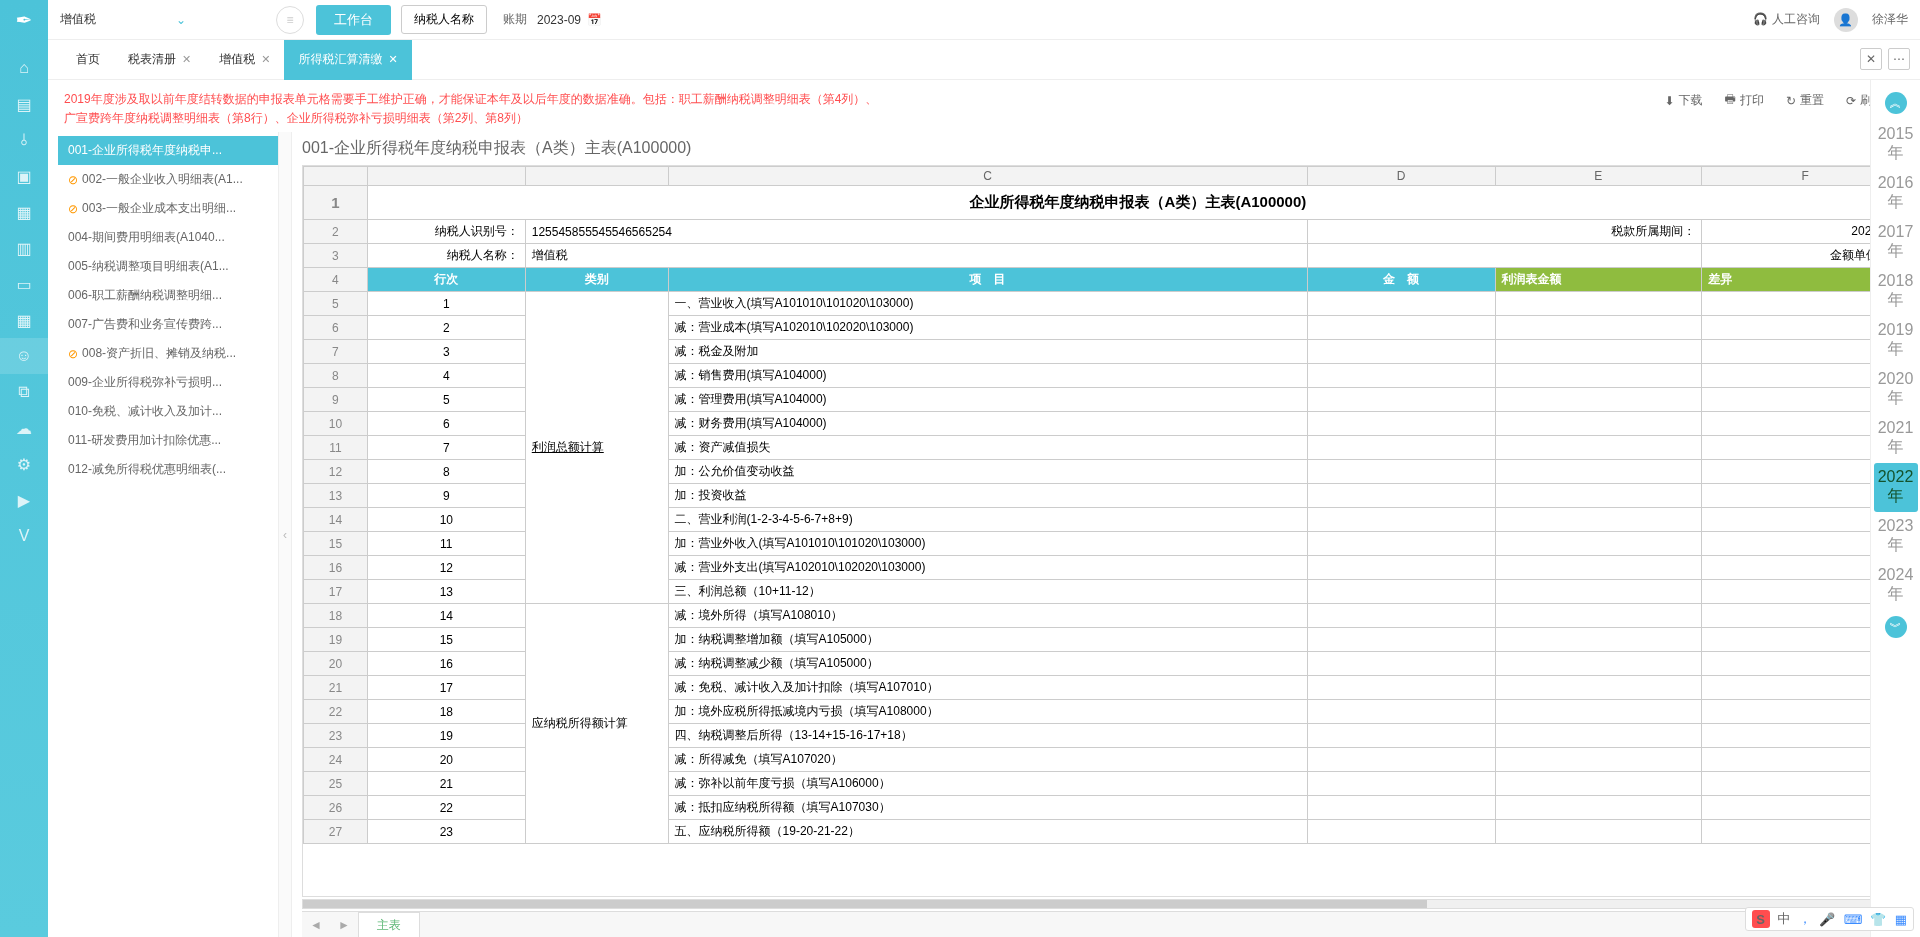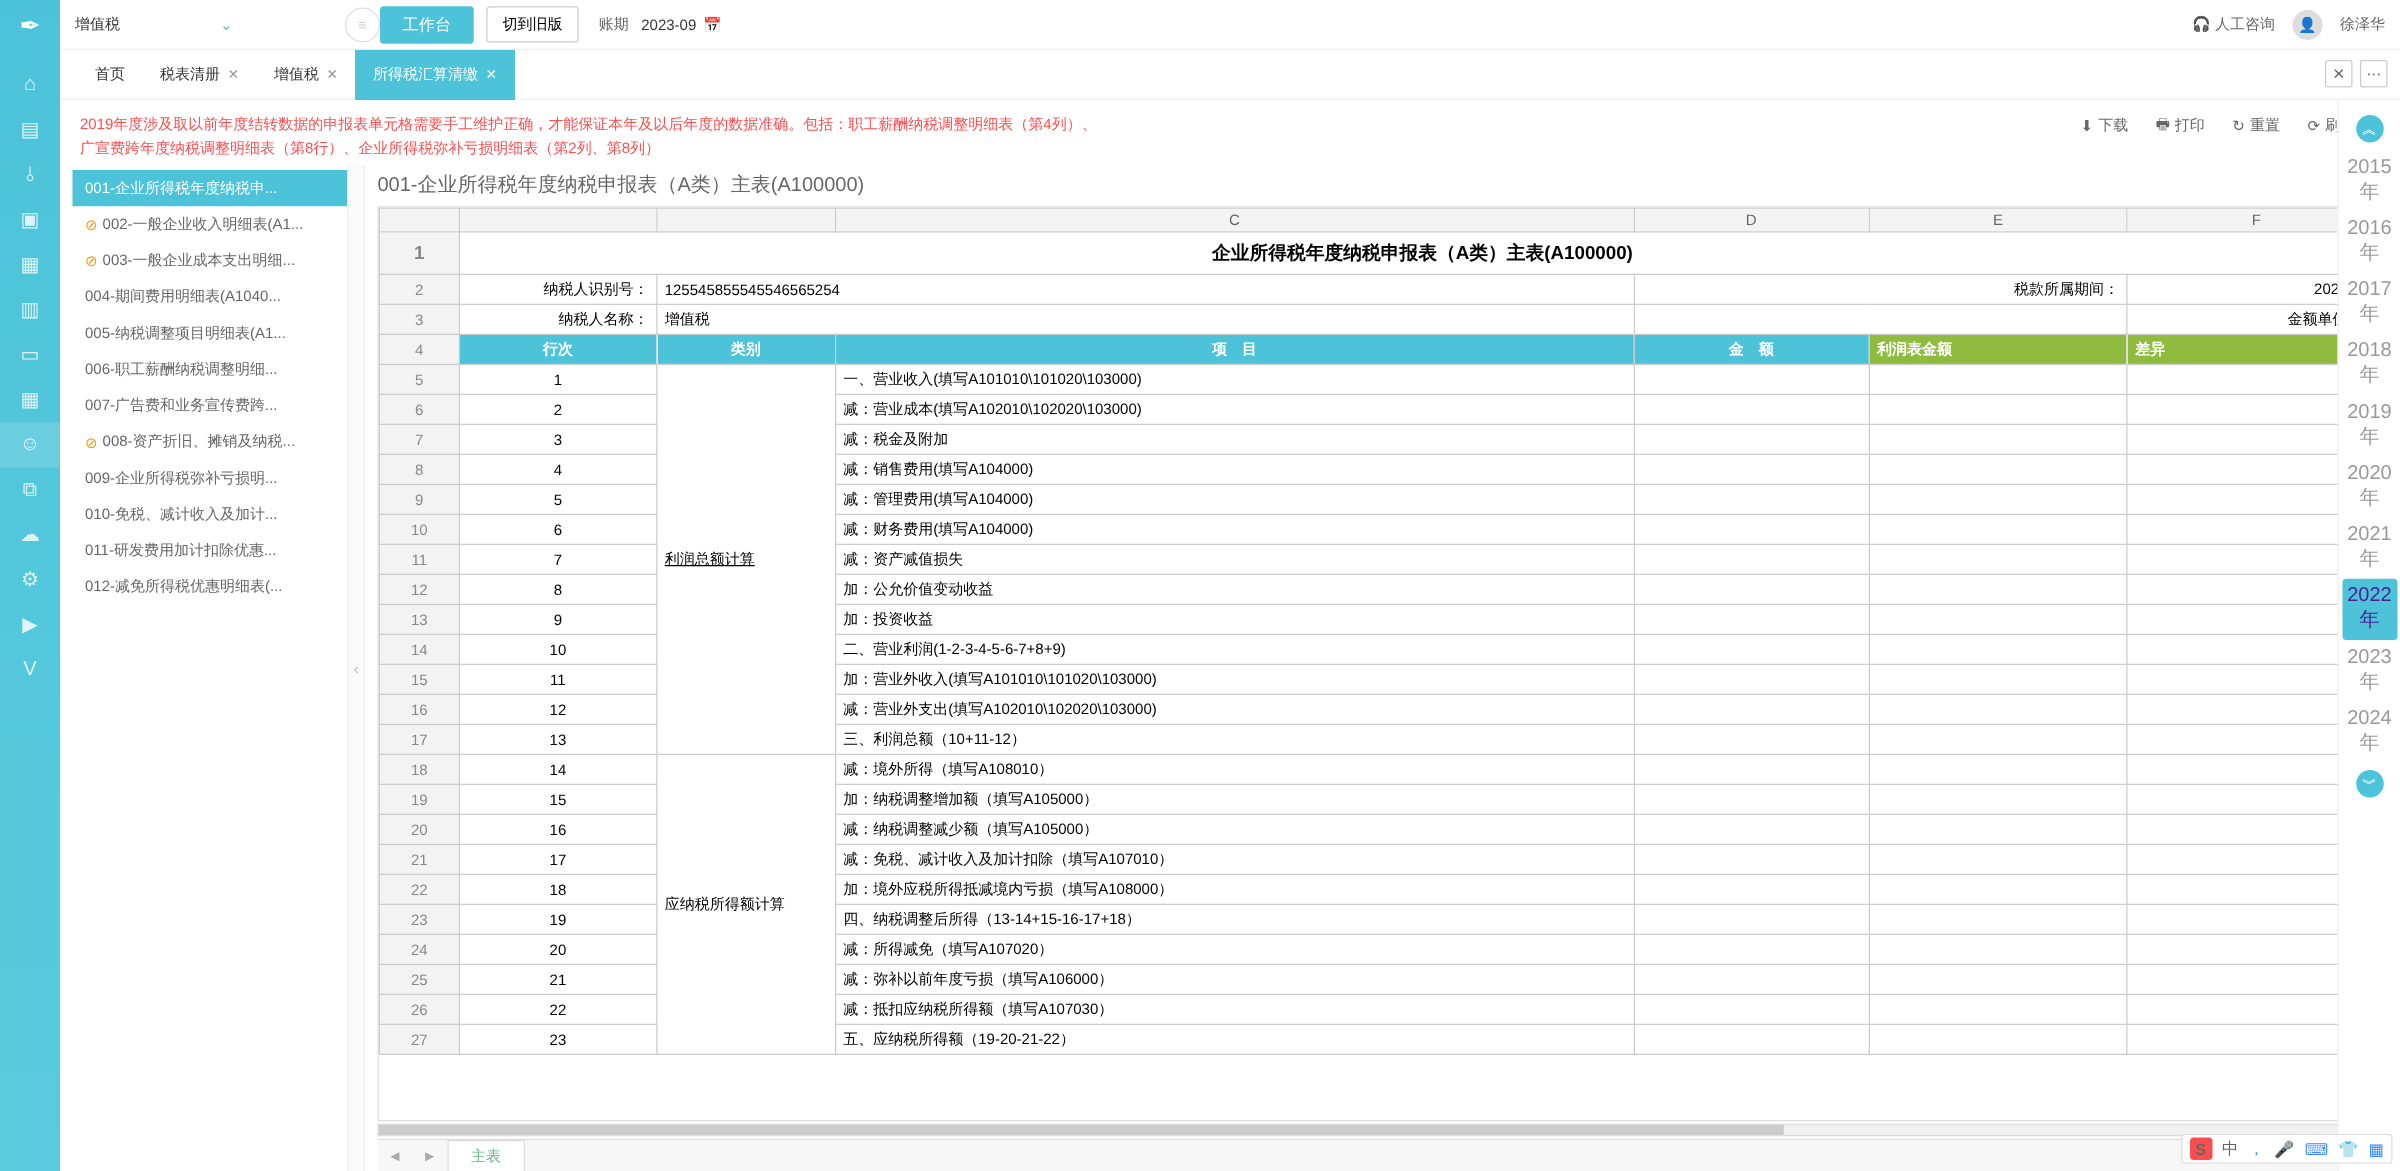--- a/index.html
+++ b/index.html
@@ -7,21 +7,21 @@
 .app{display:flex;height:937px;width:1920px}
 .sidebar-left{width:48px;background:linear-gradient(180deg,#4cc3d9 0%,#5acbde 100%);display:flex;flex-direction:column;align-items:center;padding-top:0}
 .logo{width:48px;height:40px;display:flex;align-items:center;justify-content:center;color:#fff;font-size:20px;margin-bottom:10px}
 .nav-icon{width:48px;height:36px;display:flex;align-items:center;justify-content:center;color:rgba(255,255,255,.8);cursor:pointer;font-size:16px}
 .nav-icon.active{background:rgba(255,255,255,.15)}
 .main{flex:1;display:flex;flex-direction:column;background:#fff}
 .topbar{height:40px;display:flex;align-items:center;padding:0 12px;border-bottom:1px solid #eee;background:#fff}
 .company-select{display:flex;align-items:center;min-width:200px;color:#333;font-size:14px}
 .chev{color:#4cc3d9;margin-left:80px}
 .circ-btn{width:28px;height:28px;border-radius:50%;border:1px solid #ddd;display:flex;align-items:center;justify-content:center;margin-left:16px;color:#ccc;cursor:pointer}
-.btn-primary{background:#4cc3d9;color:#fff;border:none;padding:6px 18px;border-radius:3px;margin-left:0;cursor:pointer;font-size:13px}
+.btn-primary{background:#4cc3d9;color:#fff;border:none;padding:6px 18px;border-radius:3px;margin-left:12px;cursor:pointer;font-size:13px}
 .btn-outline{background:#fff;border:1px solid #ccc;padding:5px 12px;border-radius:3px;margin-left:10px;cursor:pointer;font-size:12px}
 .period-label{margin-left:16px;color:#666}
 .period-val{margin-left:10px;color:#333}
 .cal-icon{color:#4cc3d9;margin-left:6px}
 .top-right{margin-left:auto;display:flex;align-items:center;gap:14px;color:#666}
 .avatar{width:24px;height:24px;border-radius:50%;background:#ddd;display:inline-flex;align-items:center;justify-content:center}
 .tabbar{height:40px;display:flex;align-items:center;padding:0 14px;background:#fff;border-bottom:1px solid #eee;position:relative}
 .tab{padding:0 14px;height:40px;display:flex;align-items:center;gap:6px;color:#333;cursor:pointer;font-size:13px}
 .tab.active{background:#4cc3d9;color:#fff}
 .tab .x{color:#999;font-size:11px}
@@ -53,21 +53,21 @@
 .center{text-align:center}
 .right{text-align:right}
 .sheet-tabs{height:26px;display:flex;align-items:center;border-top:1px solid #ddd;margin:0 10px;background:#f7f7f7}
 .sheet-tabs .nav{padding:0 8px;color:#aaa;cursor:pointer}
 .sheet-tab{padding:4px 18px;background:#fff;border:1px solid #ddd;border-bottom:none;color:#5fb878;cursor:pointer;font-size:12px}
 .hscroll{height:14px;margin:0 10px;display:flex;align-items:center}
 .hscroll .bar{flex:1;height:10px;background:#f0f0f0;border:1px solid #ddd;position:relative}
 .hscroll .thumb{position:absolute;left:0;width:70%;height:100%;background:#ccc}
 .year-rail{width:50px;background:#fff;border-left:1px solid #eee;display:flex;flex-direction:column;align-items:center;padding-top:8px;gap:2px;position:absolute;right:0;top:0;bottom:0}
 .year-btn{width:44px;padding:5px 0;text-align:center;color:#999;cursor:pointer;font-size:16px;border-radius:3px}
-.year-btn.active{background:#4cc3d9;color:#4c1d95}
+.year-btn.active{background:#4cc3d9;color:#14532d}
 .year-circle{width:22px;height:22px;border-radius:50%;background:#4cc3d9;color:#fff;display:flex;align-items:center;justify-content:center;margin:4px 0;cursor:pointer}
 .ime-bar{position:fixed;right:6px;bottom:6px;display:flex;gap:8px;align-items:center;background:#fff;padding:2px 6px;border:1px solid #ddd;border-radius:3px}
 .ime-bar span{color:#666;font-size:13px}
 .ime-logo{width:18px;height:18px;background:#ff4d4f;color:#fff;display:flex;align-items:center;justify-content:center;border-radius:3px;font-weight:bold}
 </style>
 </head>
 <body>
 
 <div class="app">
   <div class="sidebar-left">
@@ -89,21 +89,21 @@
   </div>
 
   <div class="main">
     <div class="topbar">
       <div class="company-select">
         <span>增值税</span>
         <span class="chev">⌄</span>
       </div>
       <div class="circ-btn">≡</div>
       <button class="btn-primary">工作台</button>
-      <button class="btn-outline">切到旧版</button>
+      <button class="btn-outline">纳税人名称</button>
       <span class="period-label">账期</span>
       <span class="period-val">2023-09</span>
       <span class="cal-icon">📅</span>
       <div class="top-right">
         <span>🎧 <span>人工咨询</span></span>
         <span class="avatar">👤</span>
         <span>徐泽华</span>
       </div>
     </div>
 

